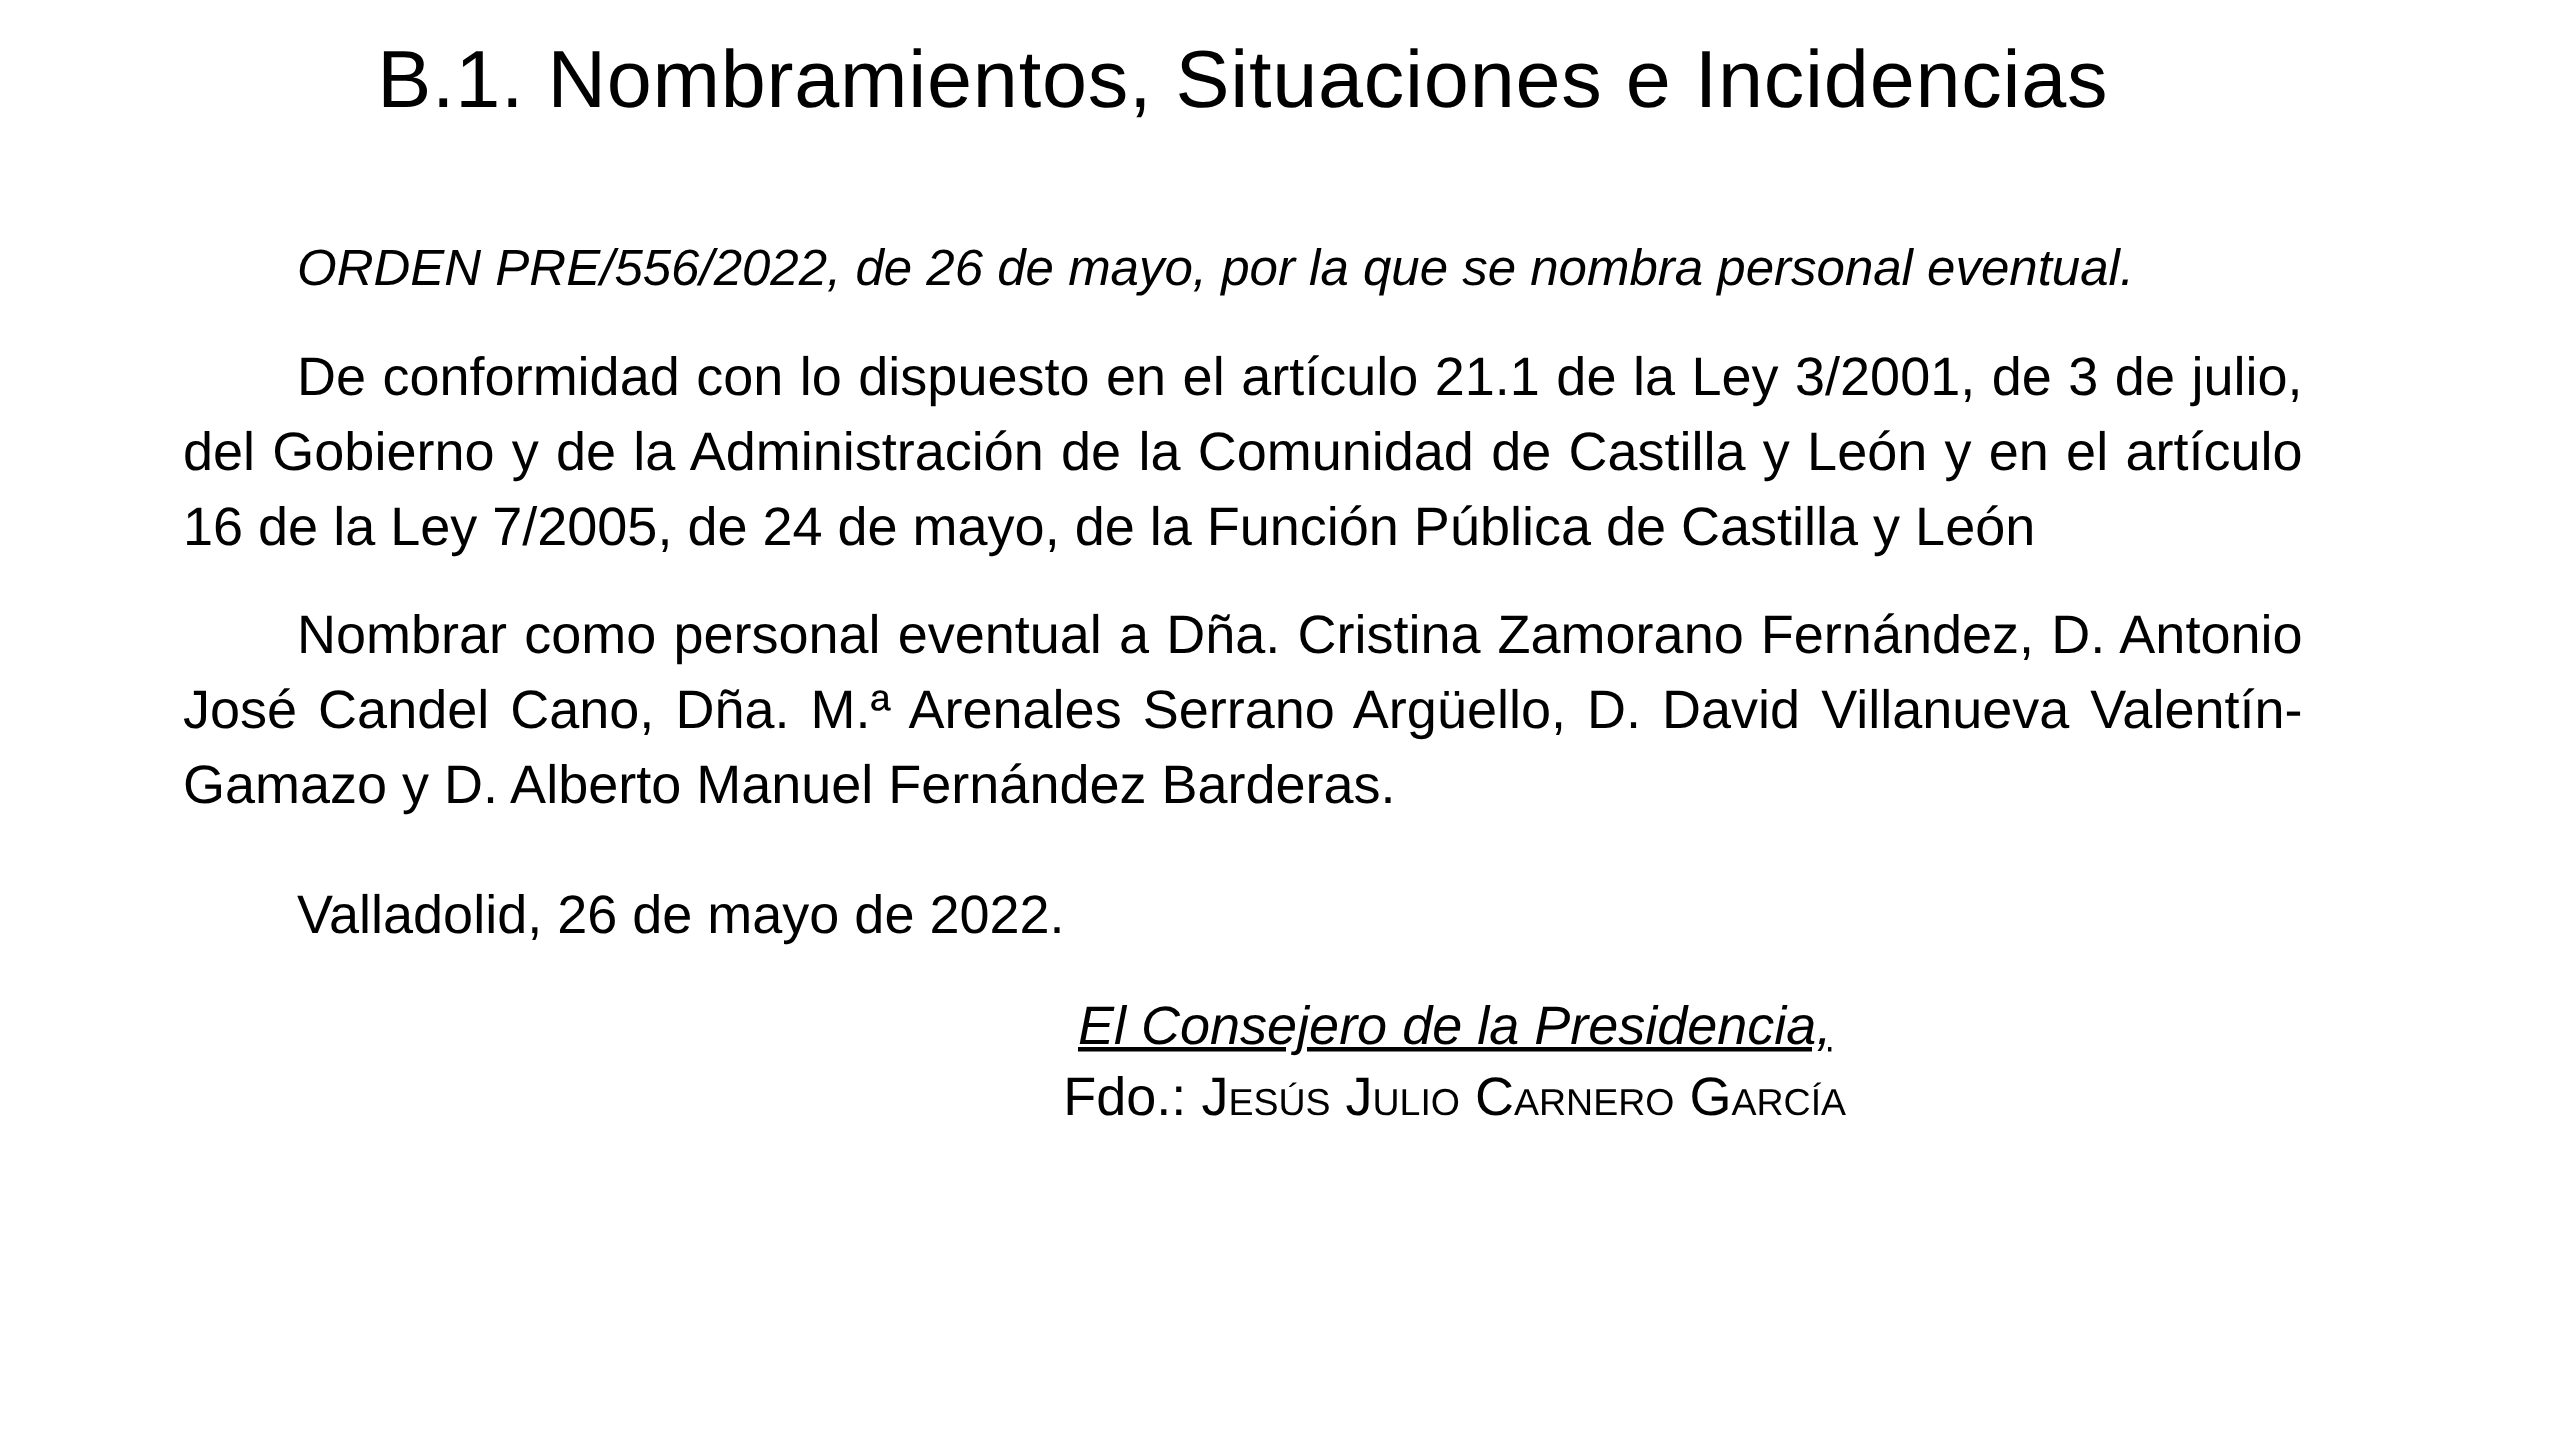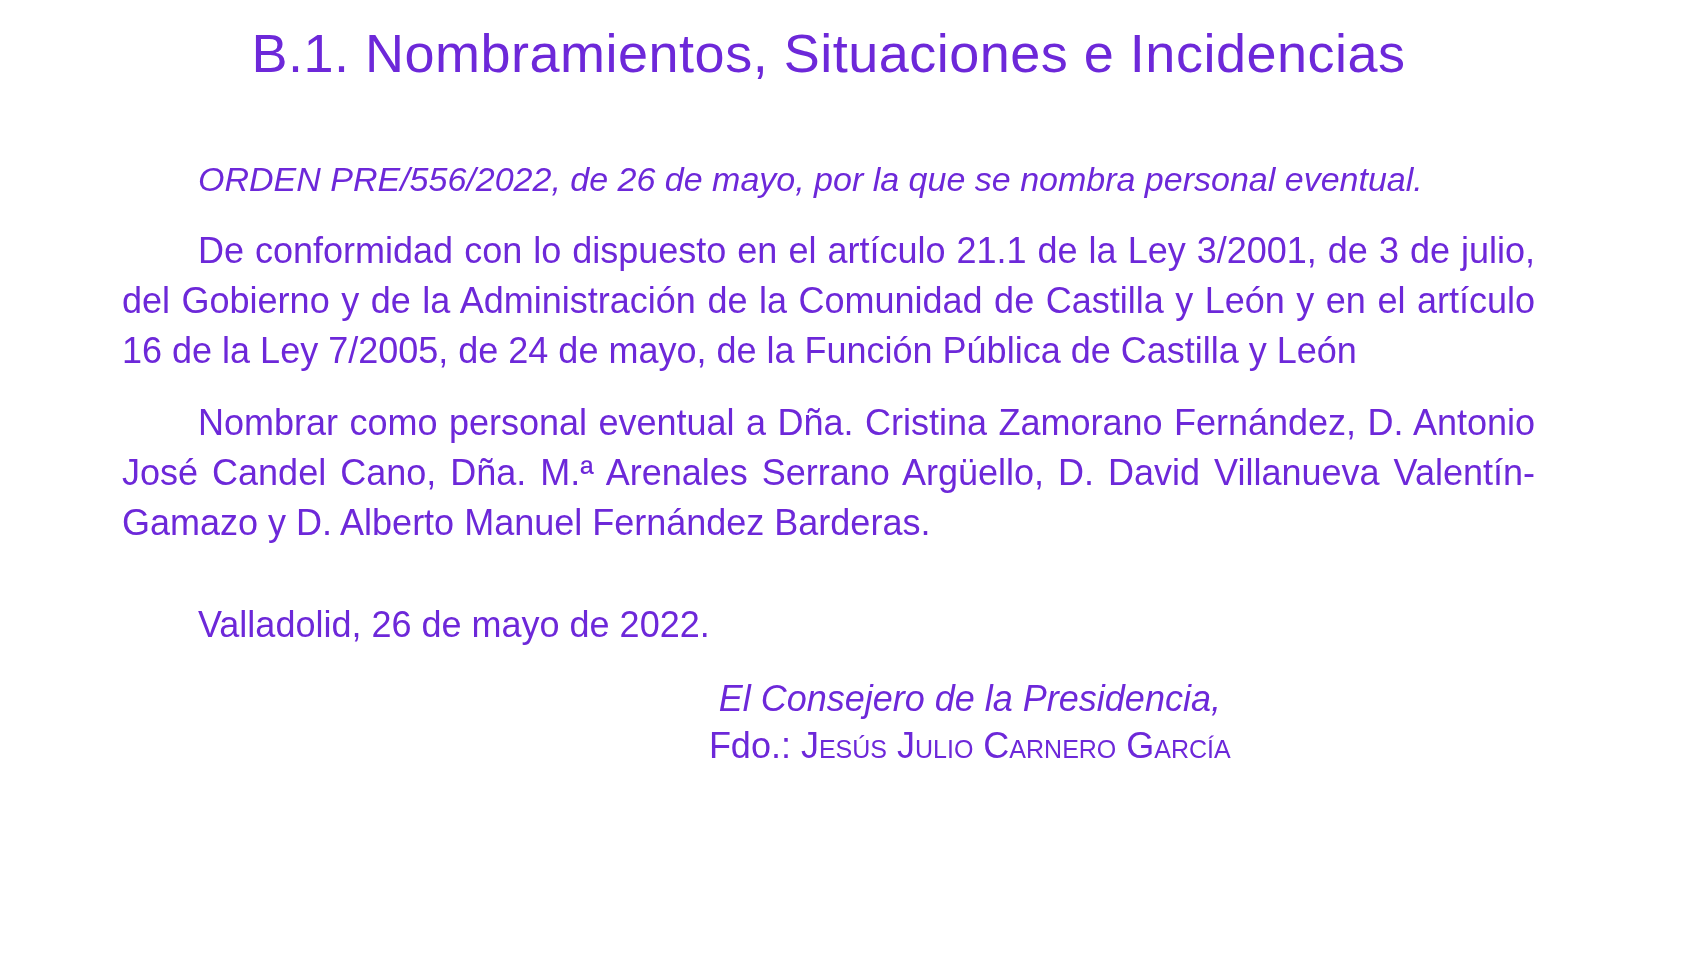--- a/index.html
+++ b/index.html
@@ -52,48 +52,49 @@
   .body-par.appointments {
     margin-top: 22px;
   }
   .dispongo {
     margin: 46px 0 0 0;
     font-size: 36px;
     line-height: 42px;
     text-align: center;
   }
   .place-date {
-    margin: 55px 0 0 0;
+    margin: 40px 0 0 0;
     font-size: 36px;
     line-height: 44px;
     text-indent: 76px;
   }
   .signature {
     margin: 28px 0 0 35%;
     width: 50%;
     text-align: center;
     font-size: 36px;
     line-height: 47px;
   }
   .sig-role {
     font-style: italic;
     display: block;
+    text-decoration: underline;
   }
   .sig-line {
     display: block;
   }
   .sig-name {
     font-variant: small-caps;
   }
 </style>
 </head>
 <body>
 
 <div class="page" style="background: rgb(255, 255, 255);">
-  <div class="doc" style="color: #6d28d9;">
+  <div class="doc" style="color: #000000;">
 
     <h1 class="section-title">B.1. Nombramientos, Situaciones e Incidencias</h1>
 
 
     <p class="order-title">ORDEN PRE/556/2022, de 26 de mayo, por la que se nombra personal eventual.</p>
 
     <p class="body-par">De conformidad con lo dispuesto en el artículo 21.1 de la Ley 3/2001, de 3 de julio, del Gobierno y de la Administración de la Comunidad de Castilla y León y en el artículo 16 de la Ley 7/2005, de 24 de mayo, de la Función Pública de Castilla y León</p>
 
 
     <p class="body-par appointments">Nombrar como personal eventual a Dña. Cristina Zamorano Fernández, D. Antonio José Candel Cano, Dña. M.ª Arenales Serrano Argüello, D. David Villanueva Valentín-Gamazo y D. Alberto Manuel Fernández Barderas.</p>

